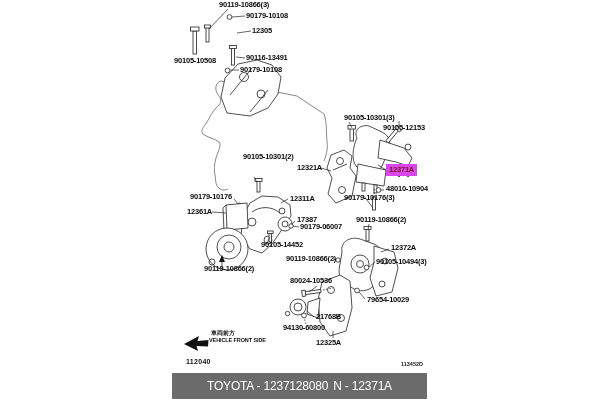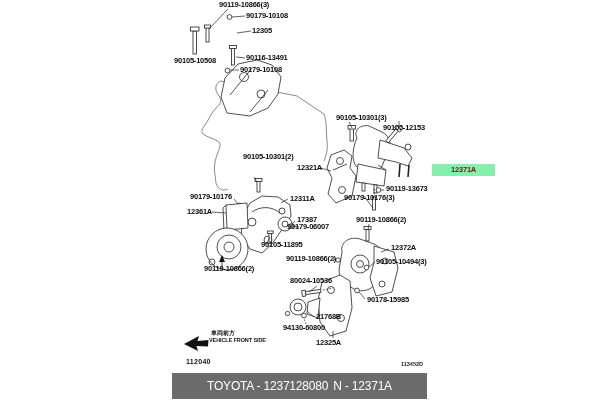--- a/index.html
+++ b/index.html
@@ -2,21 +2,21 @@
 <html><head>
 <meta charset="utf-8">
 <style>
   html,body{margin:0;padding:0;background:#fff;}
   #stage{position:relative;width:600px;height:400px;background:#ffffff;overflow:hidden;
          font-family:"Liberation Sans",sans-serif;}
   #drawing{position:absolute;left:0;top:0;}
   .pl{position:absolute;font:bold 7.5px "Liberation Sans",sans-serif;letter-spacing:-0.2px;
       white-space:nowrap;color:#0a0a0a;line-height:1;}
   .pl-hl{position:absolute;font:bold 7.5px "Liberation Sans",sans-serif;letter-spacing:-0.2px;
-      white-space:nowrap;line-height:1;background:#86efac;color:#7c1315;padding:2px 19px;margin-left:46px;}
+      white-space:nowrap;line-height:1;background:#d946ef;color:#7c1315;padding:2px 3px;}
   .tiny-jp{position:absolute;font:bold 6px "DejaVu Sans",sans-serif;color:#111;line-height:1;white-space:nowrap;}
   .tiny-en{position:absolute;font:bold 5.5px "Liberation Sans",sans-serif;color:#111;line-height:1;white-space:nowrap;letter-spacing:-0.1px;}
   .fig-code{position:absolute;font:bold 7px "Liberation Sans",sans-serif;color:#111;line-height:1;letter-spacing:0.3px;}
   .corner-code{position:absolute;font:bold 5.5px "Liberation Sans",sans-serif;color:#222;line-height:1;}
   .footer-bar{position:absolute;left:172px;top:373px;width:255px;height:26px;background:#6b6b6b;
       display:flex;align-items:center;justify-content:center;gap:5px;
       font:12px "Liberation Sans",sans-serif;color:#ffffff;letter-spacing:-0.2px;}
 </style>
 </head>
 <body>
@@ -165,39 +165,39 @@
       <path d="M184,344 L199,336 L197.5,341 L208.5,340 L208,346.5 L196.5,346 L198,351 Z" fill="#111" stroke="none"></path>
     </g>
   </svg>
 
   <div class="pl" style="left:219px;top:1px">90119-10866(3)</div>
   <div class="pl" style="left:246px;top:12px">90179-10108</div>
   <div class="pl" style="left:252px;top:27px">12305</div>
   <div class="pl" style="left:174px;top:57px">90105-10508</div>
   <div class="pl" style="left:246px;top:54px">90116-13491</div>
   <div class="pl" style="left:240px;top:66px">90179-10108</div>
-  <div class="pl" style="left:336px;top:114px">90105-10301(3)</div>
+  <div class="pl" style="left:344px;top:114px">90105-10301(3)</div>
   <div class="pl" style="left:383px;top:124px">90105-12153</div>
   <div class="pl" style="left:297px;top:164px">12321A</div>
-  <div class="pl" style="left:386px;top:185px">90119-13673</div>
+  <div class="pl" style="left:386px;top:185px">48010-10904</div>
   <div class="pl" style="left:344px;top:194px">90179-10176(3)</div>
   <div class="pl" style="left:243px;top:153px">90105-10301(2)</div>
   <div class="pl" style="left:190px;top:193px">90179-10176</div>
   <div class="pl" style="left:187px;top:208px">12361A</div>
   <div class="pl" style="left:290px;top:195px">12311A</div>
   <div class="pl" style="left:297px;top:216px">17387</div>
-  <div class="pl" style="left:287px;top:223px">90179-06007</div>
-  <div class="pl" style="left:261px;top:241px">90105-11895</div>
+  <div class="pl" style="left:300px;top:223px">90179-06007</div>
+  <div class="pl" style="left:261px;top:241px">90105-14452</div>
   <div class="pl" style="left:286px;top:255px">90119-10866(2)</div>
   <div class="pl" style="left:204px;top:265px">90119-10866(2)</div>
   <div class="pl" style="left:356px;top:216px">90119-10866(2)</div>
   <div class="pl" style="left:391px;top:244px">12372A</div>
   <div class="pl" style="left:376px;top:258px">90105-10494(3)</div>
   <div class="pl" style="left:290px;top:277px">80024-10536</div>
-  <div class="pl" style="left:367px;top:296px">90178-15985</div>
+  <div class="pl" style="left:367px;top:296px">79654-10029</div>
   <div class="pl" style="left:316px;top:313px">21768B</div>
   <div class="pl" style="left:283px;top:324px">94130-60800</div>
   <div class="pl" style="left:316px;top:339px">12325A</div>
 
   <div class="pl-hl" style="left:386px;top:164px">12371A</div>
 
   <div class="tiny-jp" style="left:211px;top:330px">車両前方</div>
   <div class="tiny-en" style="left:209px;top:338px">VEHICLE FRONT SIDE</div>
   <div class="fig-code" style="left:186px;top:358px">112040</div>
   <div class="corner-code" style="left:401px;top:362px">113452D</div>

